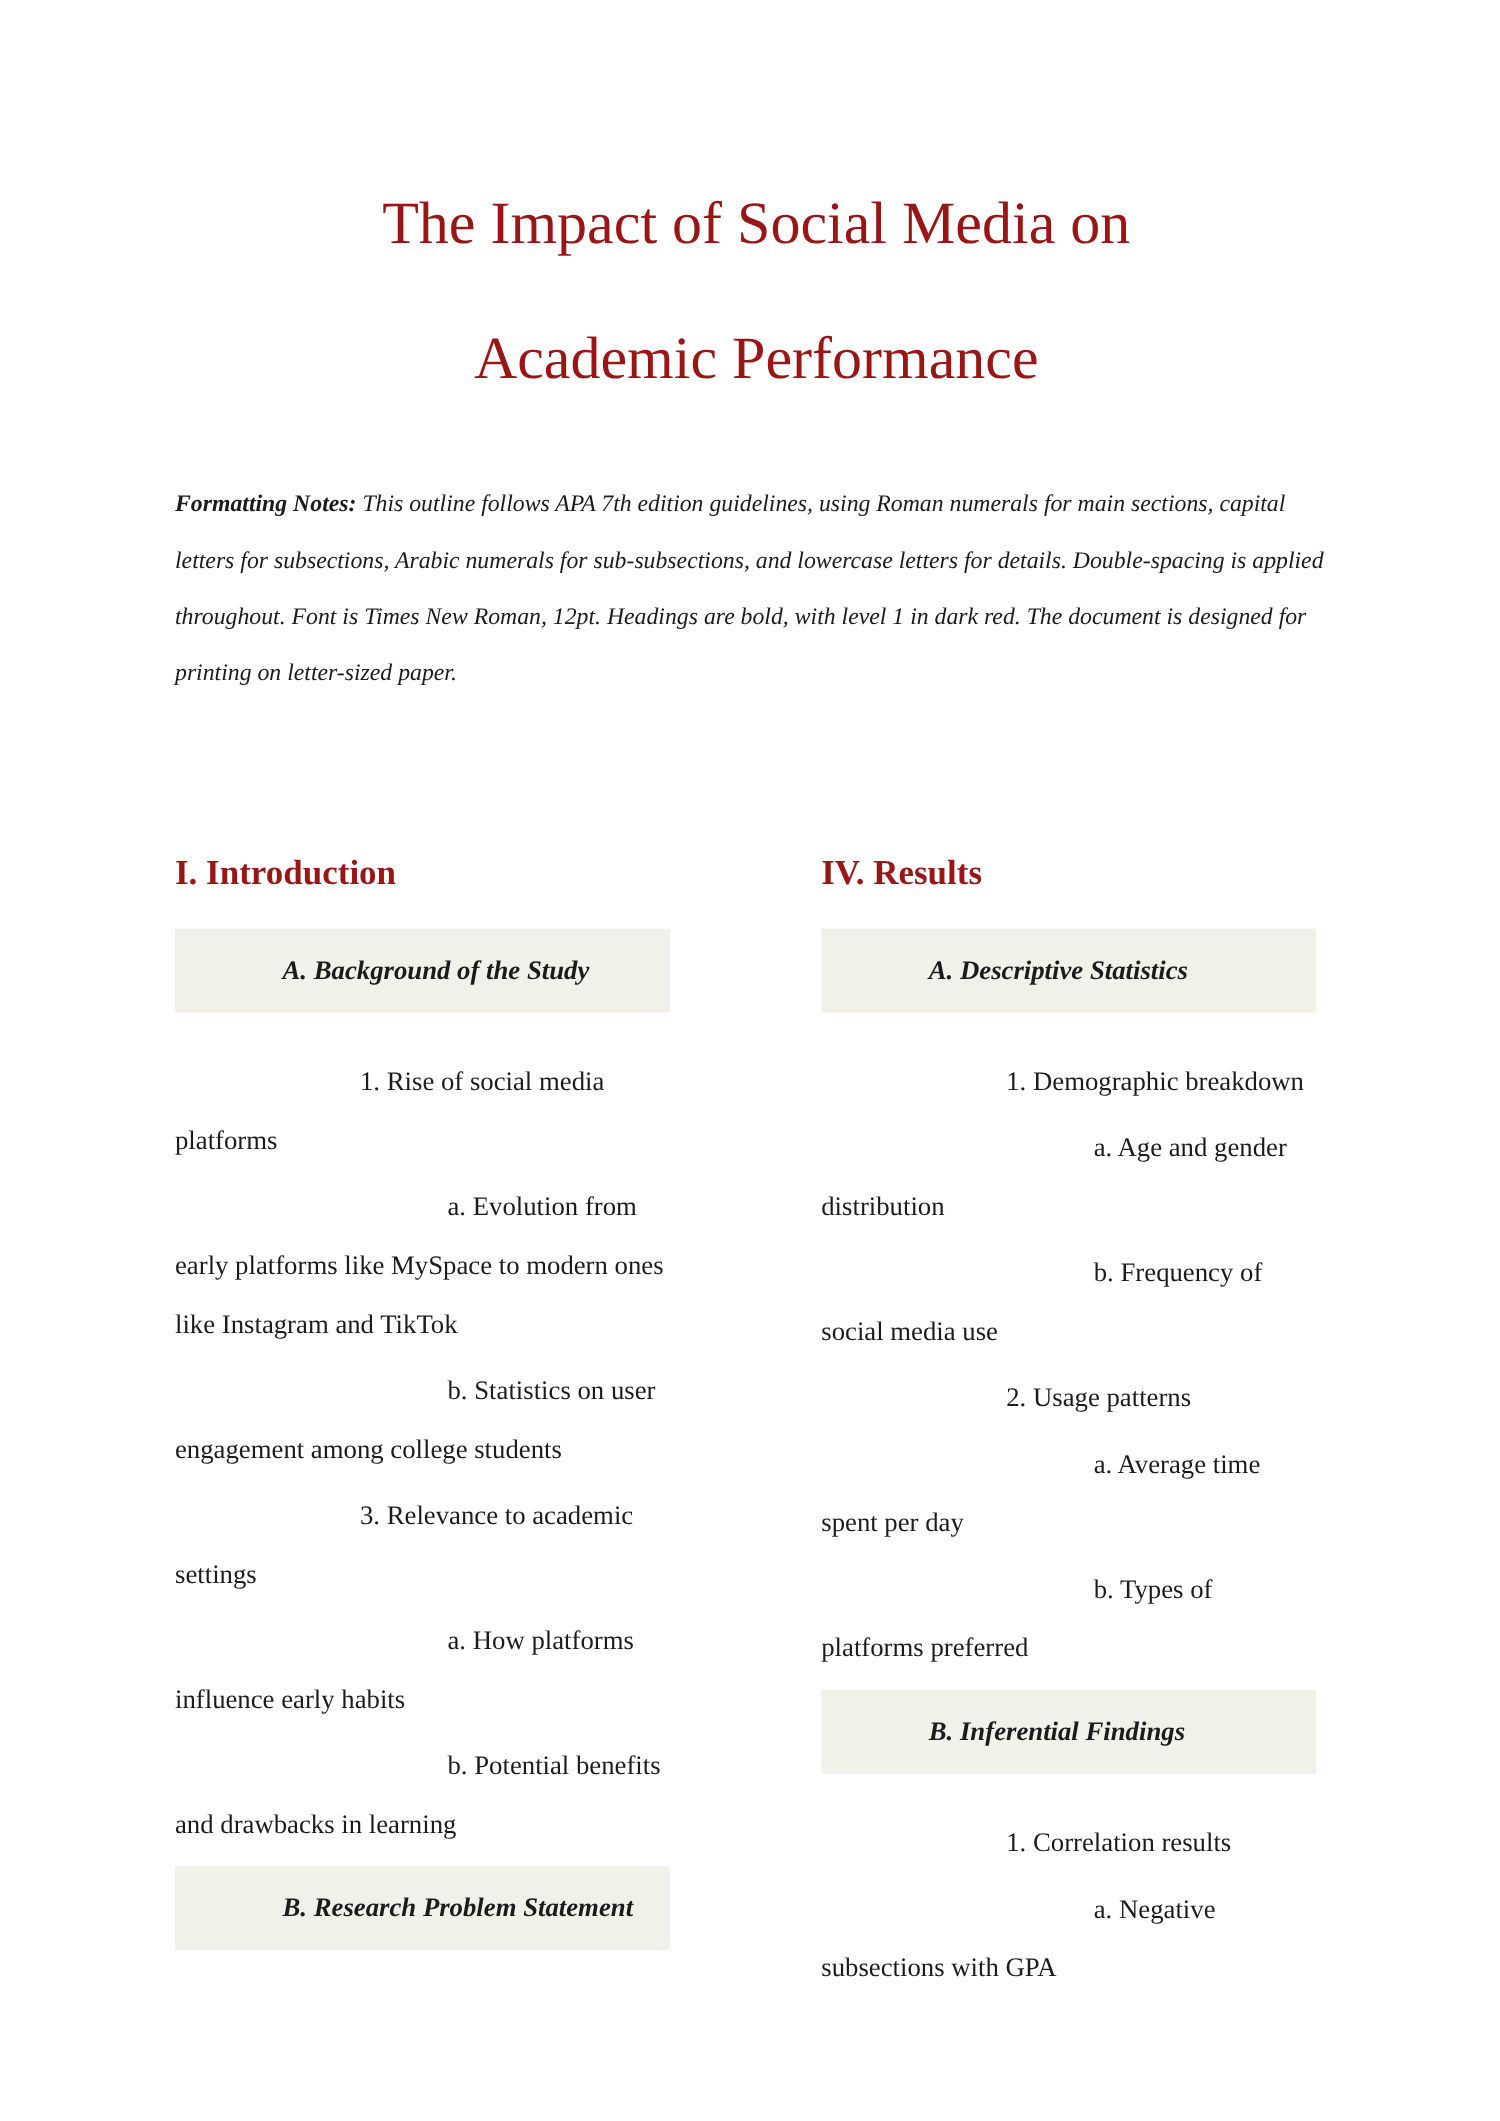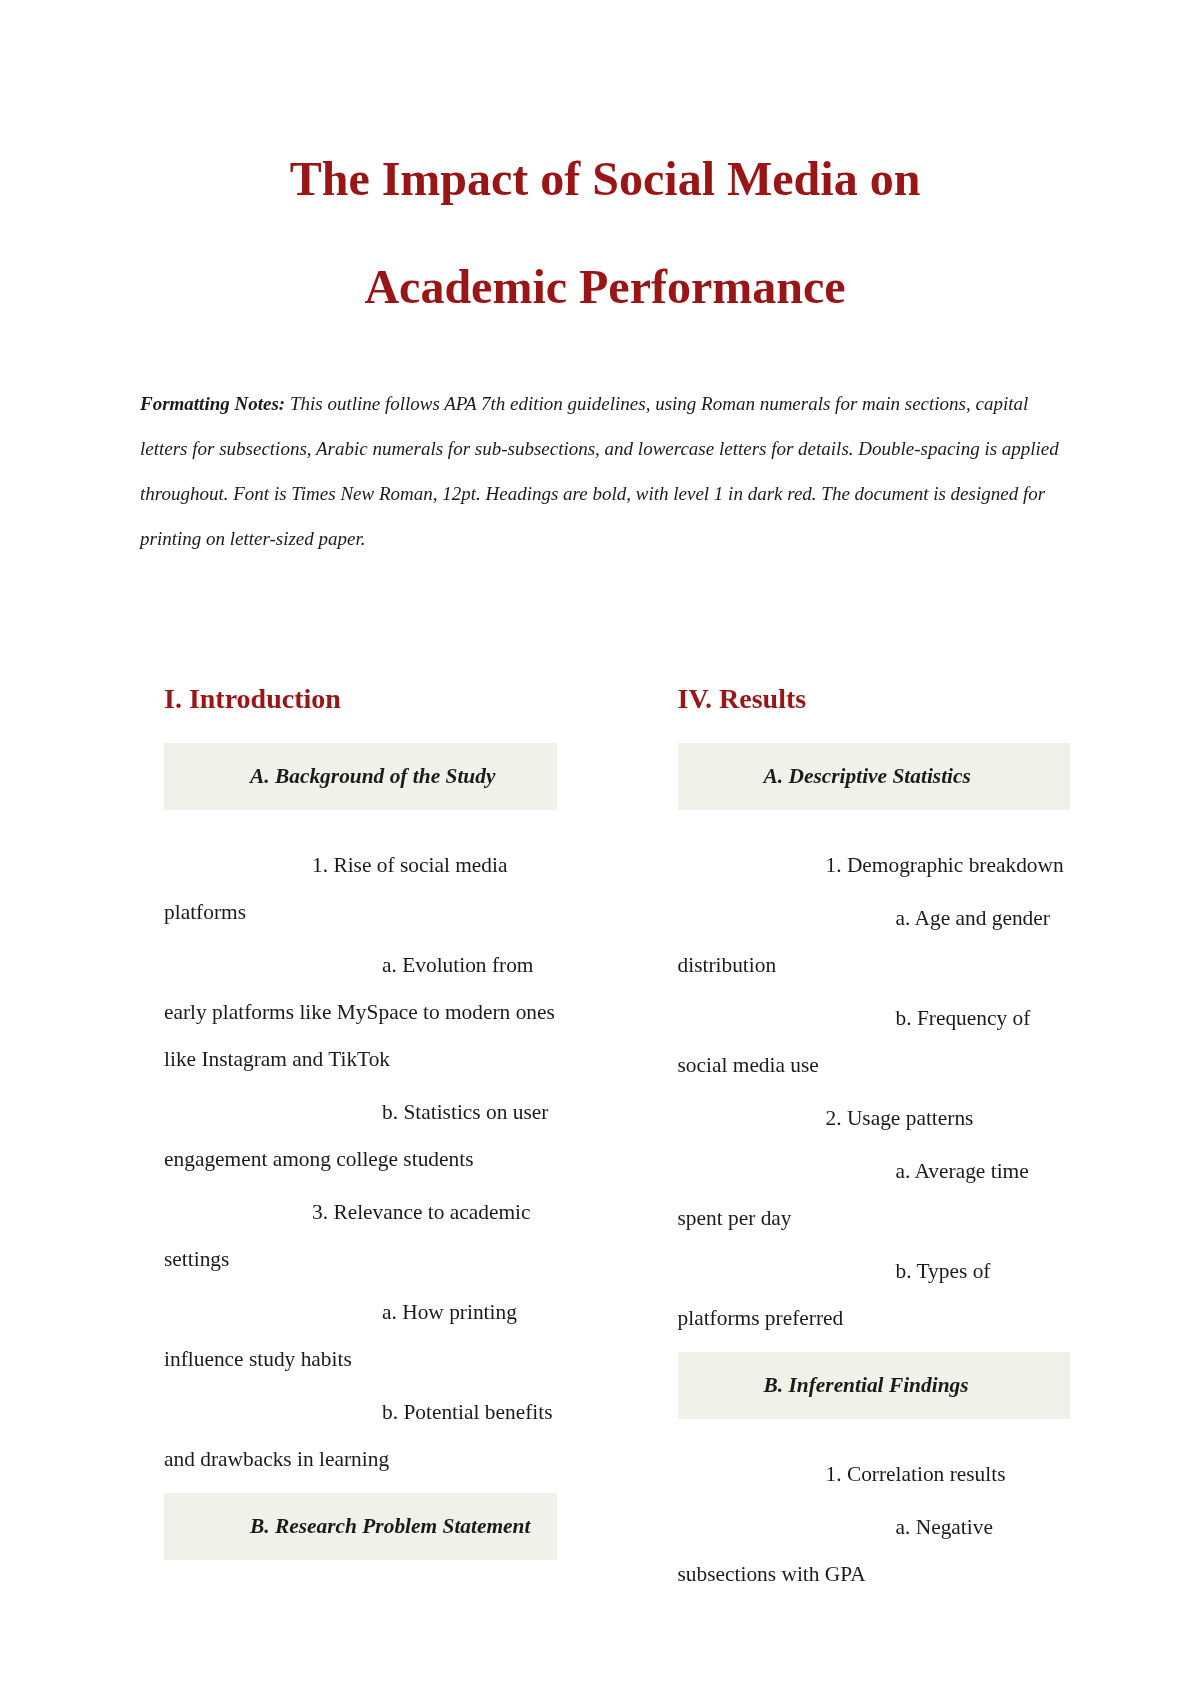--- a/index.html
+++ b/index.html
@@ -18,39 +18,38 @@
   }
   .doc {
     width: 1200px;
     height: 1697px;
     padding: 125px 130px 0 140px;
   }
   .title {
     width: 930px;
     text-align: center;
     font-size: 48px;
-    font-weight: bold;
+    font-weight: normal;
     color: var(--accent);
     line-height: 108px;
   }
   .notes {
     width: 930px;
     margin-top: 40px;
     font-size: 19px;
     line-height: 45px;
     text-align: left;
     font-style: italic;
   }
   .notes b { font-weight: bold; }
   .columns {
     margin-top: 120px;
     display: flex;
     gap: 121px;
     align-items: flex-start;
-    margin-left: 24px;
   }
   .col { width: 396px; }
   .col h2 {
     font-size: 28px;
     font-weight: bold;
     color: var(--accent);
     line-height: 36px;
     margin: 0 0 26px 0;
   }
   .col .item {
@@ -84,21 +83,21 @@
   <div class="columns">
 
     <div class="col">
       <h2>I. Introduction</h2>
       <div>
           <p class="item box">A. Background of the Study</p>
           <p class="item num">1. Rise of social media platforms</p>
           <p class="item let">a. Evolution from early platforms like MySpace to modern ones like Instagram and TikTok</p>
           <p class="item let">b. Statistics on user engagement among college students</p>
           <p class="item num">3. Relevance to academic settings</p>
-          <p class="item let">a. How printing influence study habits</p>
+          <p class="item let">a. How platforms influence early habits</p>
           <p class="item let">b. Potential benefits and drawbacks in learning</p>
           <p class="item box">B. Research Problem Statement</p>
         </div>
     </div>
 
     <div class="col">
       <h2>IV. Results</h2>
       <div>
           <p class="item box">A. Descriptive Statistics</p>
           <p class="item num">1. Demographic breakdown</p>

